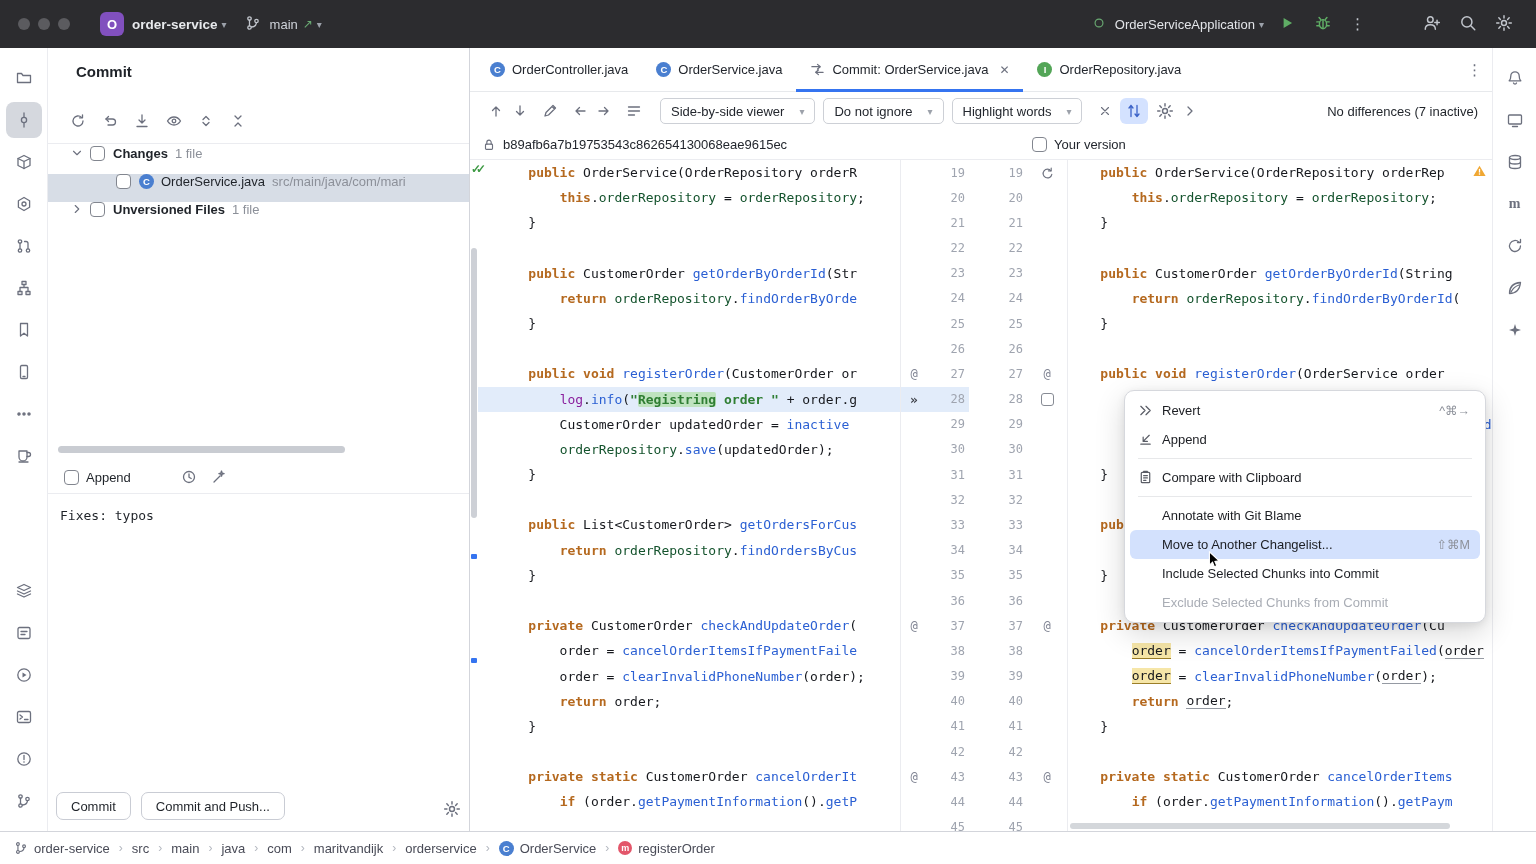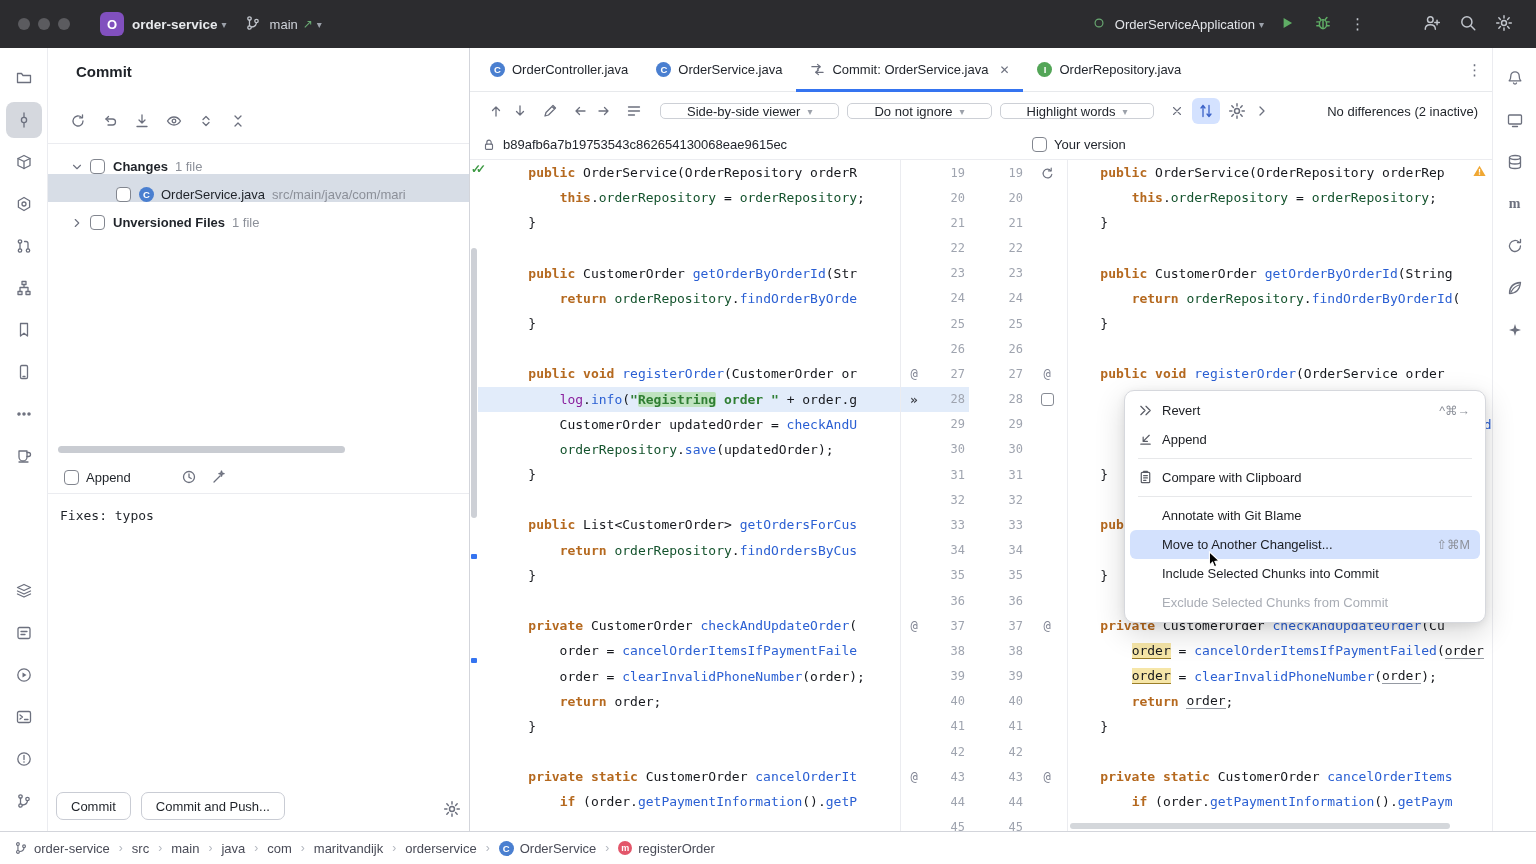--- a/index.html
+++ b/index.html
@@ -29,21 +29,21 @@
   .sbtn{width:36px;height:36px;margin:6px auto;border-radius:8px;display:flex;align-items:center;justify-content:center;background:transparent;border:none;color:#6c707e;cursor:default}
   .sbtn.active{background:#d5d8de;color:#2b2d33}
   .maven-m{font-weight:700;font-size:14px;color:#6c707e;font-family:"Liberation Serif",serif}
 
   
   #commit-panel{position:absolute;left:48px;top:48px;width:422px;bottom:33px;background:#fff;border-right:1px solid #d3d5db}
   #cp-title{position:absolute;left:28px;top:15px;font-size:15px;font-weight:600}
   #cp-toolbar{position:absolute;left:16px;top:56px;height:34px;display:flex;align-items:center;gap:4px;width:390px;border-bottom:0}
   #cp-toolbar-sep{position:absolute;left:0;right:0;top:95px;height:1px;background:#ebecf0}
   .tbtn{width:28px;height:28px;border-radius:6px;display:flex;align-items:center;justify-content:center;color:#6c707e;background:transparent;border:none}
-  .tree-row{position:absolute;left:0;right:0;height:28px;display:flex;align-items:flex-end;font-size:13px}
+  .tree-row{position:absolute;left:0;right:0;height:28px;display:flex;align-items:flex-start;font-size:13px}
   .tree-row .cb{margin-right:8px}
   .cb{width:15px;height:15px;border:1.6px solid #82868f;border-radius:4px;background:#fff;display:inline-block;flex:none}
   .tr-label{font-weight:600}
   .tr-count{color:#8c9099;margin-left:7px}
   .tr-path{color:#8c9099;margin-left:7px;white-space:nowrap;overflow:hidden}
   .tree-sel{background:#d7dde6}
   .badge-c{width:15px;height:15px;border-radius:50%;background:#4a7fd0;color:#fff;font-size:9.5px;font-weight:700;display:inline-flex;align-items:center;justify-content:center;flex:none}
   .badge-i{width:15px;height:15px;border-radius:50%;background:#53a557;color:#fff;font-size:9.5px;font-weight:700;display:inline-flex;align-items:center;justify-content:center;flex:none}
   .badge-m{width:14px;height:14px;border-radius:50%;background:#e3566a;color:#fff;font-size:9px;font-weight:700;display:inline-flex;align-items:center;justify-content:center;flex:none}
   #cp-hscroll{position:absolute;left:10px;top:398px;width:287px;height:7px;border-radius:4px;background:#c9ccd2}
@@ -56,21 +56,21 @@
 
   
   #editor{position:absolute;left:470px;top:48px;right:44px;bottom:33px;background:#fff}
   #tabsbar{position:absolute;left:0;right:0;top:0;height:44px;border-bottom:1px solid #e7e9ec;display:flex;align-items:stretch;padding-left:6px}
   .tab{display:flex;align-items:center;padding:0 14px;gap:7px;position:relative;font-size:13px;color:#23272e}
   .tab.active::after{content:"";position:absolute;left:0;right:0;bottom:-1px;height:3px;background:#3574f0}
   .tab-close{color:#6c707e;font-size:12px;margin-left:4px}
   #tabs-kebab{position:absolute;right:10px;top:0;height:44px;display:flex;align-items:center;color:#6c707e;font-size:15px}
 
   #difftoolbar{position:absolute;left:0;right:0;top:44px;height:38px;display:flex;align-items:center;padding-left:18px;gap:8px}
-  .chip{display:flex;align-items:center;gap:7px;height:16px;padding:0 26px;border:1px solid #cdd0d6;border-radius:5px;font-size:13px;color:#23272e;background:#fff}
+  .chip{display:flex;align-items:center;gap:15px;height:26px;padding:0 10px;border:1px solid #cdd0d6;border-radius:5px;font-size:13px;color:#23272e;background:#fff}
   .chip .caret{margin:0}
   .chip-active{background:#d4e2ff;border-radius:6px;width:28px;height:26px;display:flex;align-items:center;justify-content:center;color:#3b62c8}
   #diff-status{margin-left:auto;padding-right:14px;font-size:13px;color:#1f2329}
 
   #hashrow{position:absolute;left:0;right:0;top:82px;height:30px;border-bottom:1px solid #ebecf0;display:flex;align-items:center;padding-left:12px;gap:7px;font-size:13px;color:#23272e}
   #your-version{position:absolute;left:562px;display:flex;align-items:center;gap:7px}
 
   #code-area{position:absolute;left:0;right:0;top:112px;bottom:0;overflow:hidden}
   #vscroll{position:absolute;left:0;top:0;width:8px;bottom:0}
   #vthumb{position:absolute;left:1px;top:88px;width:6px;height:270px;border-radius:3px;background:#cdd0d6}
@@ -566,21 +566,21 @@
         <svg width="18" height="18" viewBox="0 0 16 16" fill="none" stroke="currentColor" stroke-width="1.3" stroke-linecap="round" stroke-linejoin="round">
           <circle cx="8" cy="8" r="2.2"></circle>
           <path d="M8 1.5v2M8 12.5v2M1.5 8h2M12.5 8h2M3.4 3.4l1.4 1.4M11.2 11.2l1.4 1.4M12.6 3.4l-1.4 1.4M4.8 11.2l-1.4 1.4"></path>
         </svg>
       </span>
     <span class="ic">
         <svg width="16" height="16" viewBox="0 0 16 16" fill="none" stroke="currentColor" stroke-width="1.3" stroke-linecap="round" stroke-linejoin="round">
           <path d="M6 4l4 4-4 4"></path>
         </svg>
       </span>
-    <span id="diff-status">No differences (2 inactive)</span>
+    <span id="diff-status">No differences (7 inactive)</span>
   </div>
 
   <div id="hashrow">
     <span class="ic">
         <svg width="14" height="14" viewBox="0 0 16 16" fill="none" stroke="currentColor" stroke-width="1.3" stroke-linecap="round" stroke-linejoin="round">
           <rect x="4" y="7" width="8" height="6" rx="1"></rect>
           <path d="M5.5 7V5a2.5 2.5 0 0 1 5 0v2"></path>
         </svg>
       </span>
     <span>b89afb6a7b19753543c862654130068eae9615ec</span>
@@ -689,21 +689,21 @@
           <div class="gcell gml chev">»</div>
           <div class="gcell gnl">28</div>
           <div class="gcell"></div>
           <div class="gcell gnr">28</div>
           <div class="gcell gmr">
             <span class="gcb"></span>
           </div>
           <div class="code-cell code-right"><span class="sg-p">        </span><span class="sg-fi">log</span><span class="sg-p">.</span><span class="sg-m">info</span><span class="sg-p">(</span><span class="sg-s">"</span><span class="sg-sh">Registring</span><span class="sg-s"> order "</span><span class="sg-p"> + order.g</span></div>
         </div>
         <div class="diff-row">
-          <div class="code-cell code-left"><span class="sg-p">        CustomerOrder updatedOrder = </span><span class="sg-m">checkAndU</span></div>
+          <div class="code-cell code-left"><span class="sg-p">        CustomerOrder updatedOrder = </span><span class="sg-m">inactive</span></div>
           <div class="gcell gml"></div>
           <div class="gcell gnl">29</div>
           <div class="gcell"></div>
           <div class="gcell gnr">29</div>
           <div class="gcell gmr"></div>
           <div class="code-cell code-right"><span class="sg-p">        CustomerOrder updatedOrder = </span><span class="sg-m">checkAndUpdateOrd</span></div>
         </div>
         <div class="diff-row">
           <div class="code-cell code-left"><span class="sg-p">        </span><span class="sg-f">orderRepository</span><span class="sg-p">.</span><span class="sg-m">save</span><span class="sg-p">(updatedOrder);</span></div>
           <div class="gcell gml"></div>

